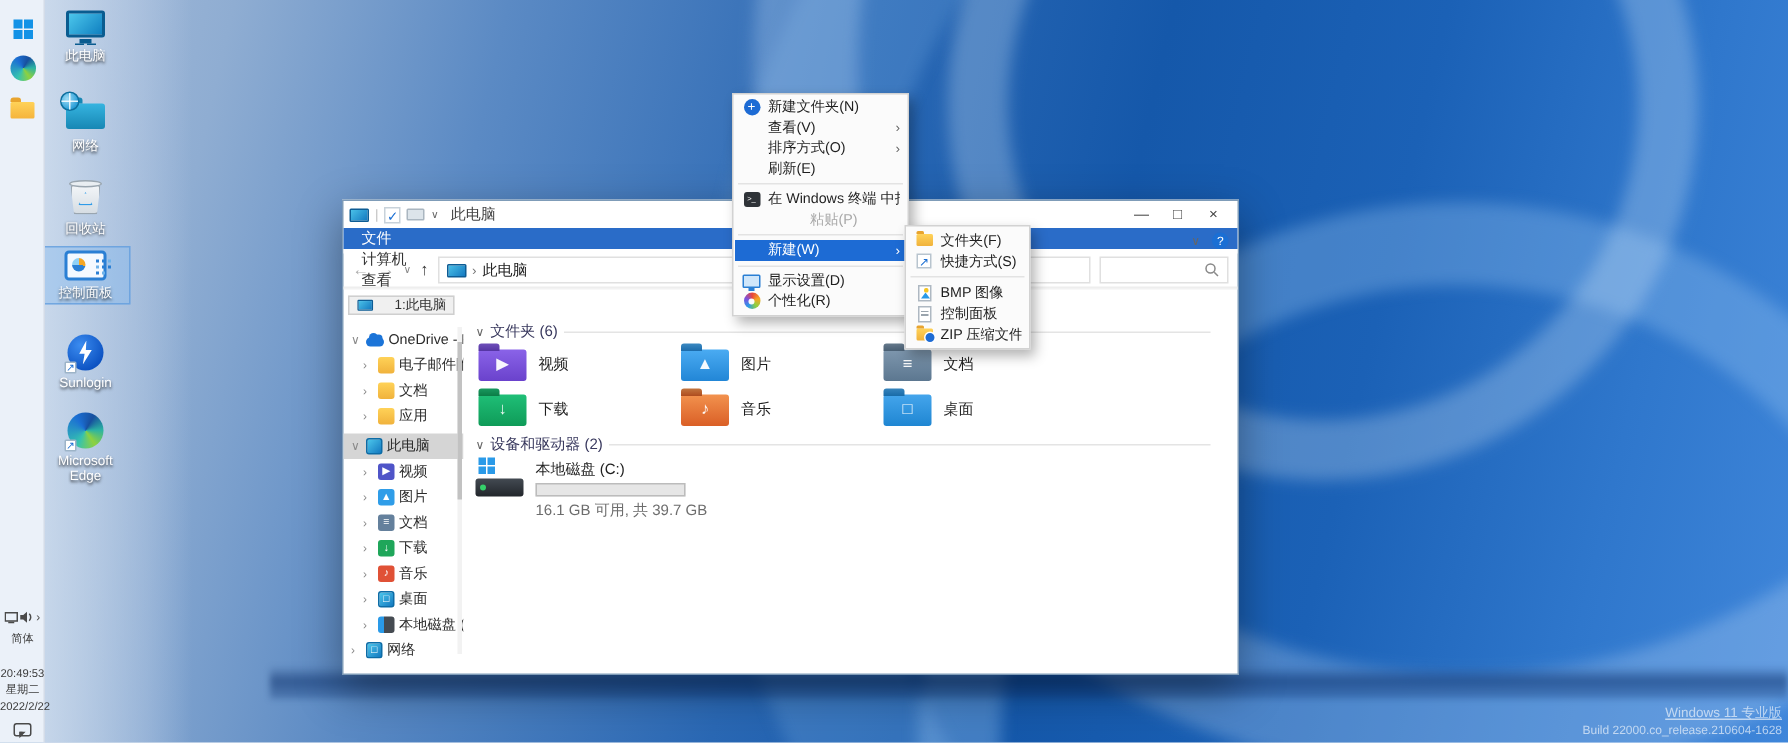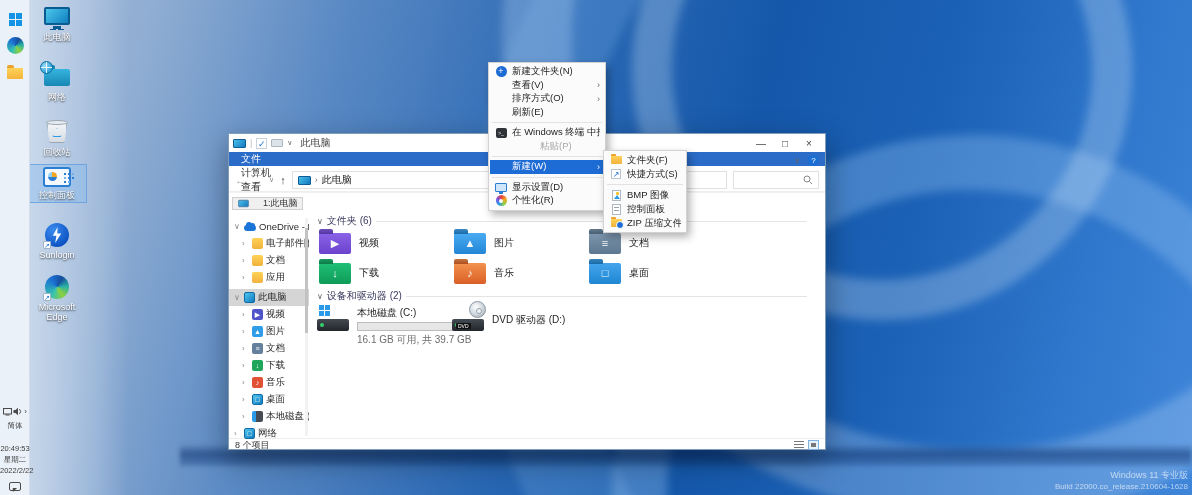--- a/index.html
+++ b/index.html
@@ -167,21 +167,21 @@
   .ic-bmp::before { content:""; position:absolute; left:1px; bottom:1px; border-left:3px solid transparent; border-right:3px solid transparent; border-bottom:4px solid #2a9ae8; }
   .ic-bmp::after { content:""; position:absolute; right:1px; top:1.5px; width:2.5px; height:2.5px; border-radius:50%; background:#f5c523; }
   .ic-txt { width:9px; height:11px; background:#fff; border:1px solid #aeb8c2; position:relative; }
   .ic-txt::before { content:""; position:absolute; left:1px; top:2px; width:5px; height:5px; background:repeating-linear-gradient(180deg,#9aa4ad 0 1px,transparent 1px 2.5px); }
   .ic-zip { position:relative; width:11px; height:8px; background:linear-gradient(180deg,#ffd258,#f0b23c); border-radius:1px; }
   .ic-zip::before { content:""; position:absolute; top:-2px; left:0; width:5px; height:2px; background:#e8a42e; border-radius:1px 1px 0 0; }
   .ic-zip::after { content:""; position:absolute; right:-2px; bottom:-2px; width:6px; height:6px; border-radius:50%; background:#1d6bd4; border:1px solid #fff; }
 
   
   .watermark { position:absolute; right:4px; bottom:4px; text-align:right; color:rgba(255,255,255,.62); z-index:6; }
-  .watermark .w1 { font-size:9px; }
+  .watermark .w1 { font-size:9px;text-decoration:underline; }
   .watermark .w2 { font-size:8px; }
 </style>
 </head>
 <body>
 
 <div class="wall">
   <div class="rib r3"></div>
   <div class="rib r1"></div>
   <div class="rib r2"></div>
   <div class="rib r4"></div>
@@ -433,38 +433,21 @@
         <span class="drive-icon">
             <span class="dlogo"></span>
             <span class="hdd"></span>
           </span>
         <span class="dmeta">
           <span class="dname">本地磁盘 (C:)</span>
           <span class="dbar"><span class="dfill" style="width: 59%;"></span></span>
           <span class="ddetail">16.1 GB 可用, 共 39.7 GB</span>
         </span>
       </div>
-      <div class="drive-wrap" style="left:143px; top:112px;">
-        <span class="drive-icon">
-            <span class="hdd"></span>
-            <span class="disc"></span>
-            <span class="dvdtag">DVD</span>
-          </span>
-        <span class="dname" style="padding-top:8px;">DVD 驱动器 (D:)</span>
-      </div>
-    </div>
-  </div>
-  <div class="statusbar">
-    <span>8 个项目</span>
-    <span class="viewbtns">
-      <span class="vb-lines"></span>
-      <span class="vb-thumb">
-          <i></i>
-        </span>
-    </span>
+    </div>
   </div>
 </div>
 
 <div class="menu ctx">
   <div class="mi">
       <span class="mico">
         <span class="ic-newfolder">+</span>
       </span>
       <span class="mlabel">新建文件夹(N)</span>
     </div>

